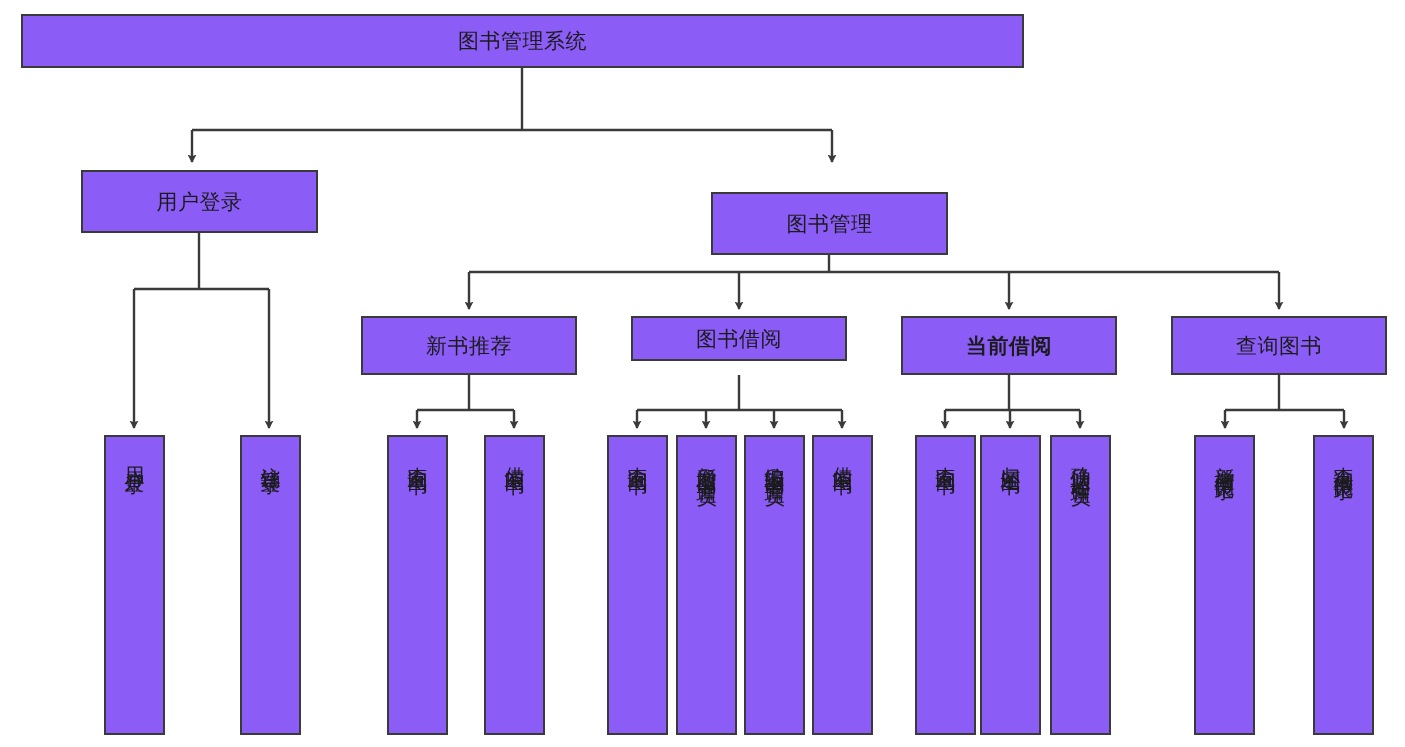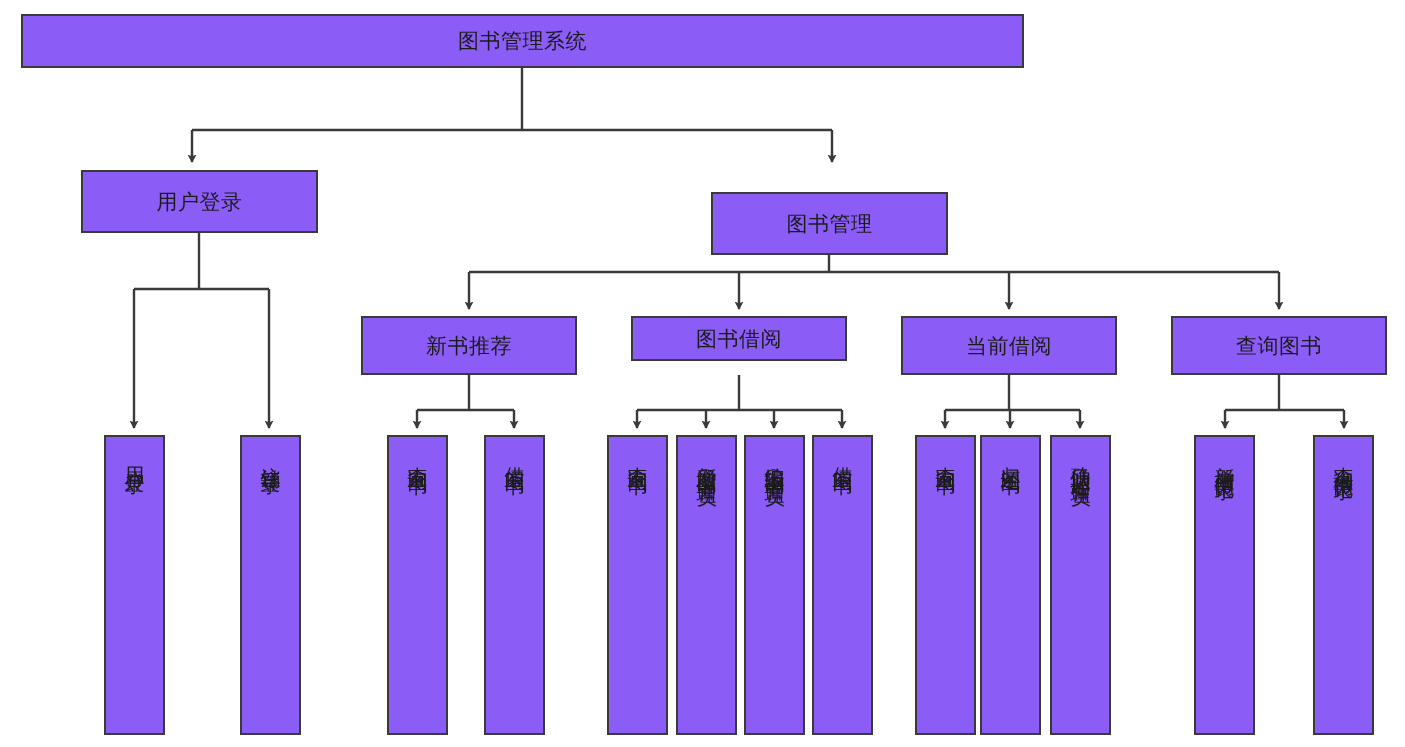--- a/index.html
+++ b/index.html
@@ -134,21 +134,21 @@
   <div class="node horizontal" style="left:711px; top:176px; width:237px; height:63px;margin-top:16px;">
     <span class="node-label">图书管理</span>
   </div>
 
   <div class="node horizontal" style="left:361px; top:316px; width:216px; height:59px;">
     <span class="node-label">新书推荐</span>
   </div>
   <div class="node horizontal" style="left:631px; top:316px; width:216px; height:45px;">
     <span class="node-label">图书借阅</span>
   </div>
-  <div class="node horizontal" style="left:901px; top:316px; width:216px; height:59px;">
+  <div class="node horizontal" style="left:901px; top:316px; width:216px; height:59px;font-weight:bold;">
     <span class="node-label">当前借阅</span>
   </div>
   <div class="node horizontal" style="left:1171px; top:316px; width:216px; height:59px;">
     <span class="node-label">查询图书</span>
   </div>
 
   <div class="node vertical" style="left:104px; top:435px; width:61px; height:300px;">
     <span class="node-label">用户登录</span>
   </div>
   <div class="node vertical" style="left:240px; top:435px; width:61px; height:300px;">

